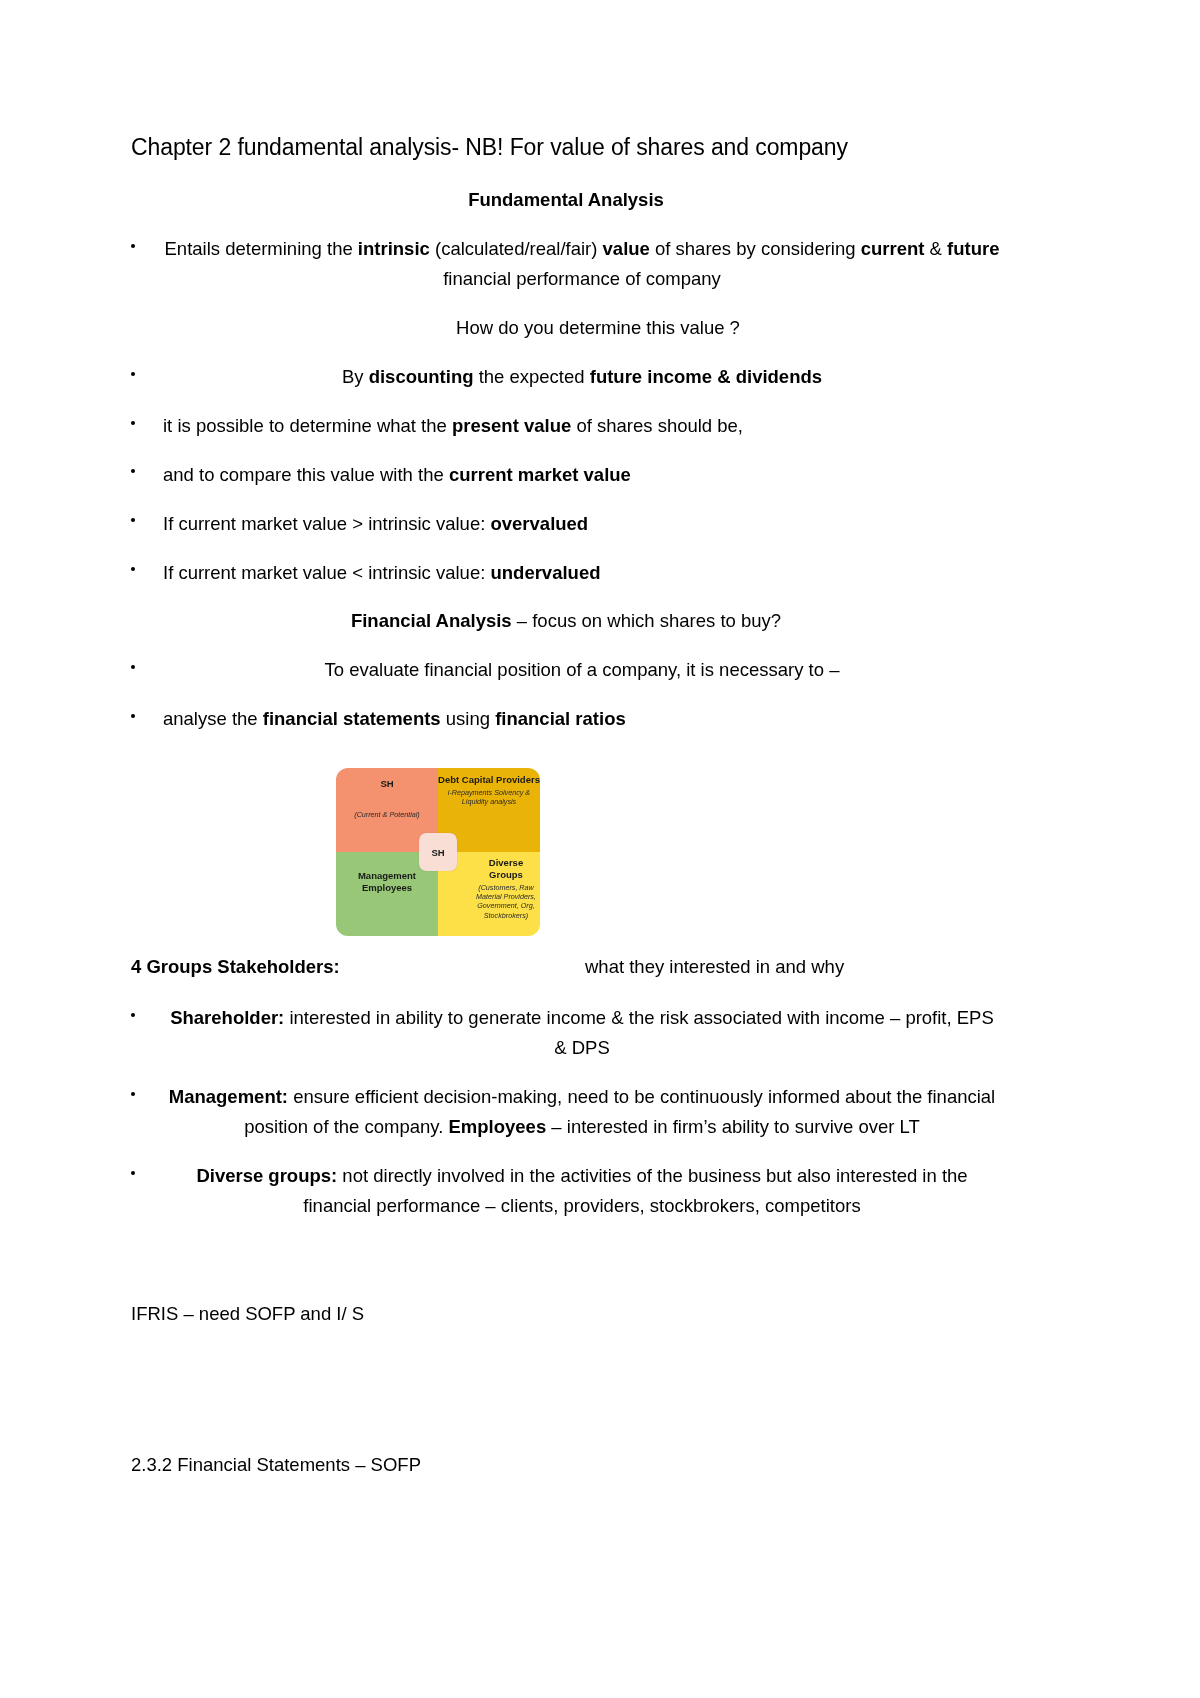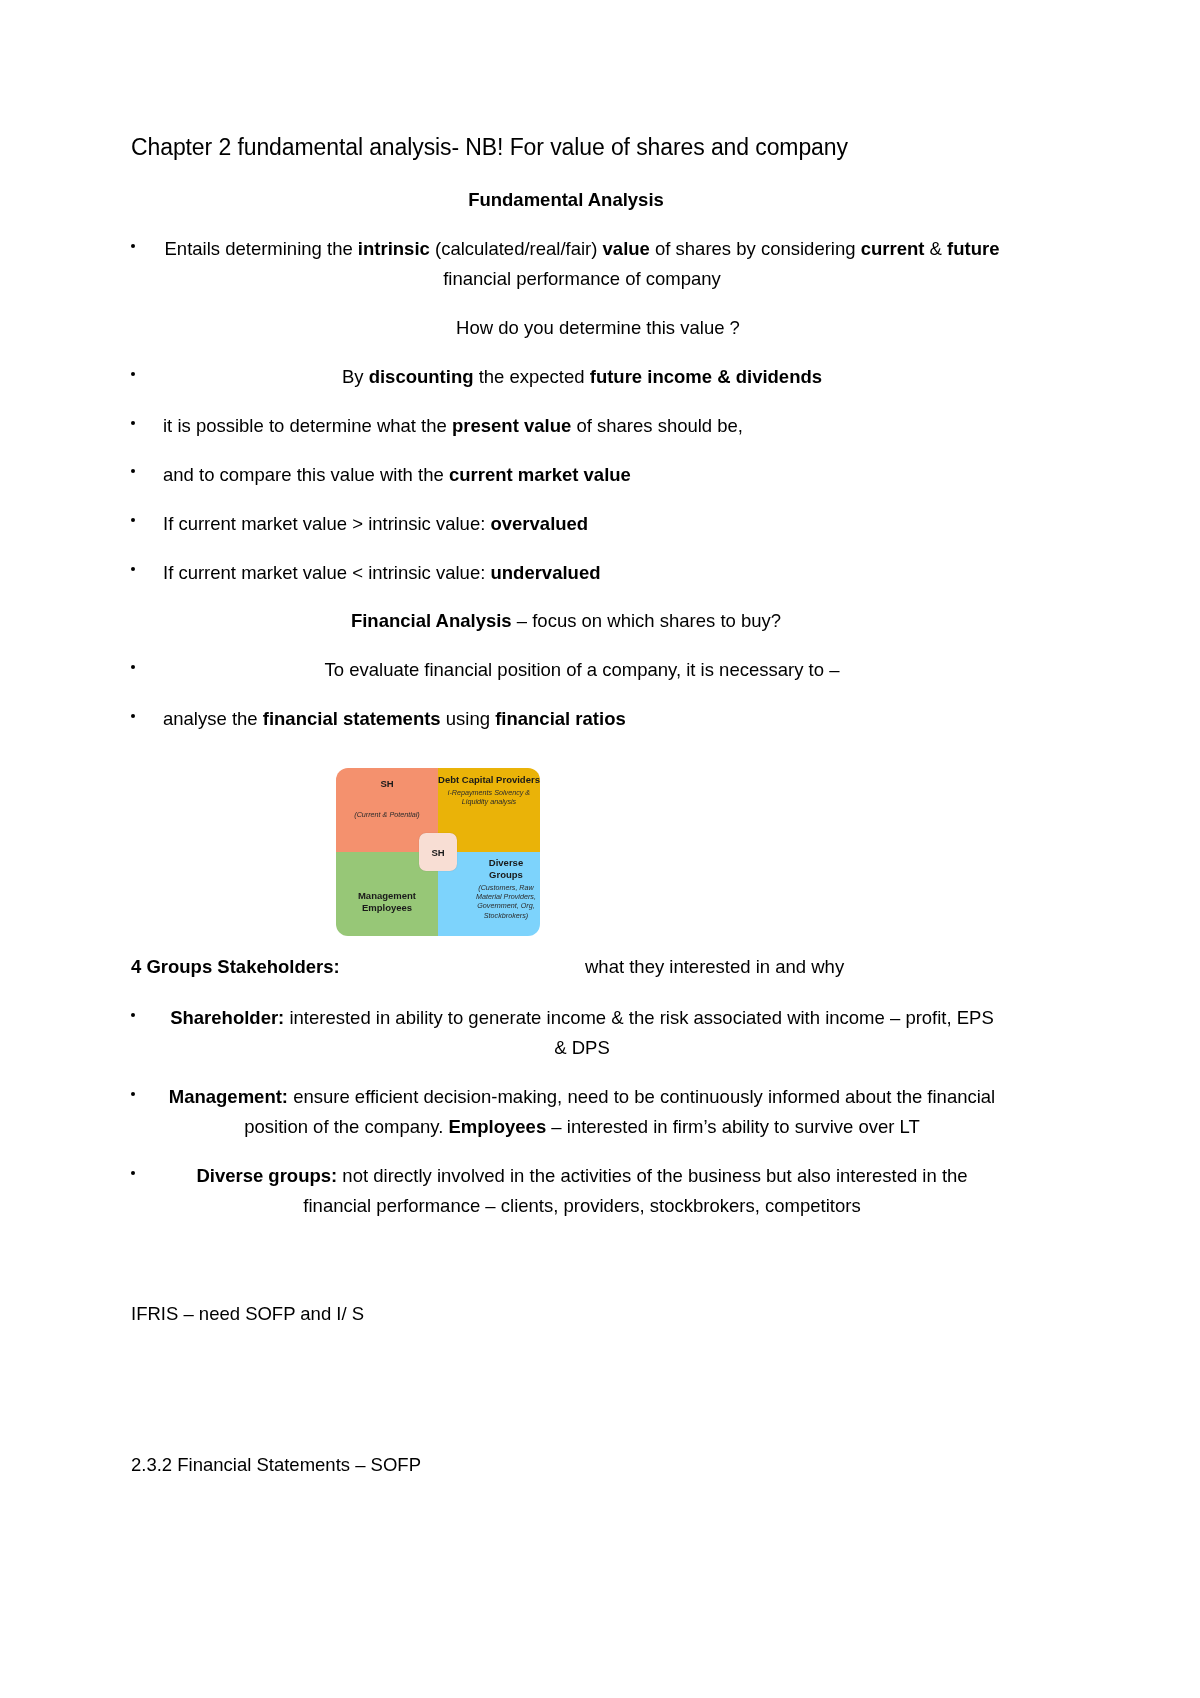--- a/index.html
+++ b/index.html
@@ -96,41 +96,41 @@
     position: absolute;
     width: 50%;
     height: 50%;
     box-sizing: border-box;
     text-align: center;
     overflow: hidden;
   }
   .q-sh  { left: 0;   top: 0;   background: #F4916E; border-top-left-radius: 12px; }
   .q-dcp { left: 50%; top: 0;   background: #eab308; border-top-right-radius: 12px; }
   .q-mgt { left: 0;   top: 50%; background: #97C777; border-bottom-left-radius: 12px; }
-  .q-dg  { left: 50%; top: 50%; background: #7dd3fc; border-bottom-right-radius: 12px; padding-left: 34px; }
+  .q-dg  { left: 50%; top: 50%; background: #fde047; border-bottom-right-radius: 12px; padding-left: 34px; }
 
   .q-title {
     font-weight: bold;
     font-size: 9.5px;
     line-height: 1.22;
     color: #1a1a1a;
     display: block;
   }
   .q-sub {
     font-size: 7.2px;
     line-height: 1.3;
     font-style: italic;
     color: #2b2b2b;
     display: block;
   }
   .q-sh .q-title { margin-top: 10px; }
   .q-sh .q-sub   { margin-top: 20px; }
   .q-dcp .q-title { margin-top: 6px; }
   .q-dcp .q-sub   { margin-top: 2px; }
-  .q-mgt .q-title { margin-top: 38px; }
+  .q-mgt .q-title { margin-top: 18px; }
   .q-dg .q-title  { margin-top: 5px; }
   .q-dg .q-sub    { margin-top: 2px; }
 
   .center-sh {
     position: absolute;
     left: 50%;
     top: 50%;
     transform: translate(-50%, -50%);
     width: 38px;
     height: 38px;

